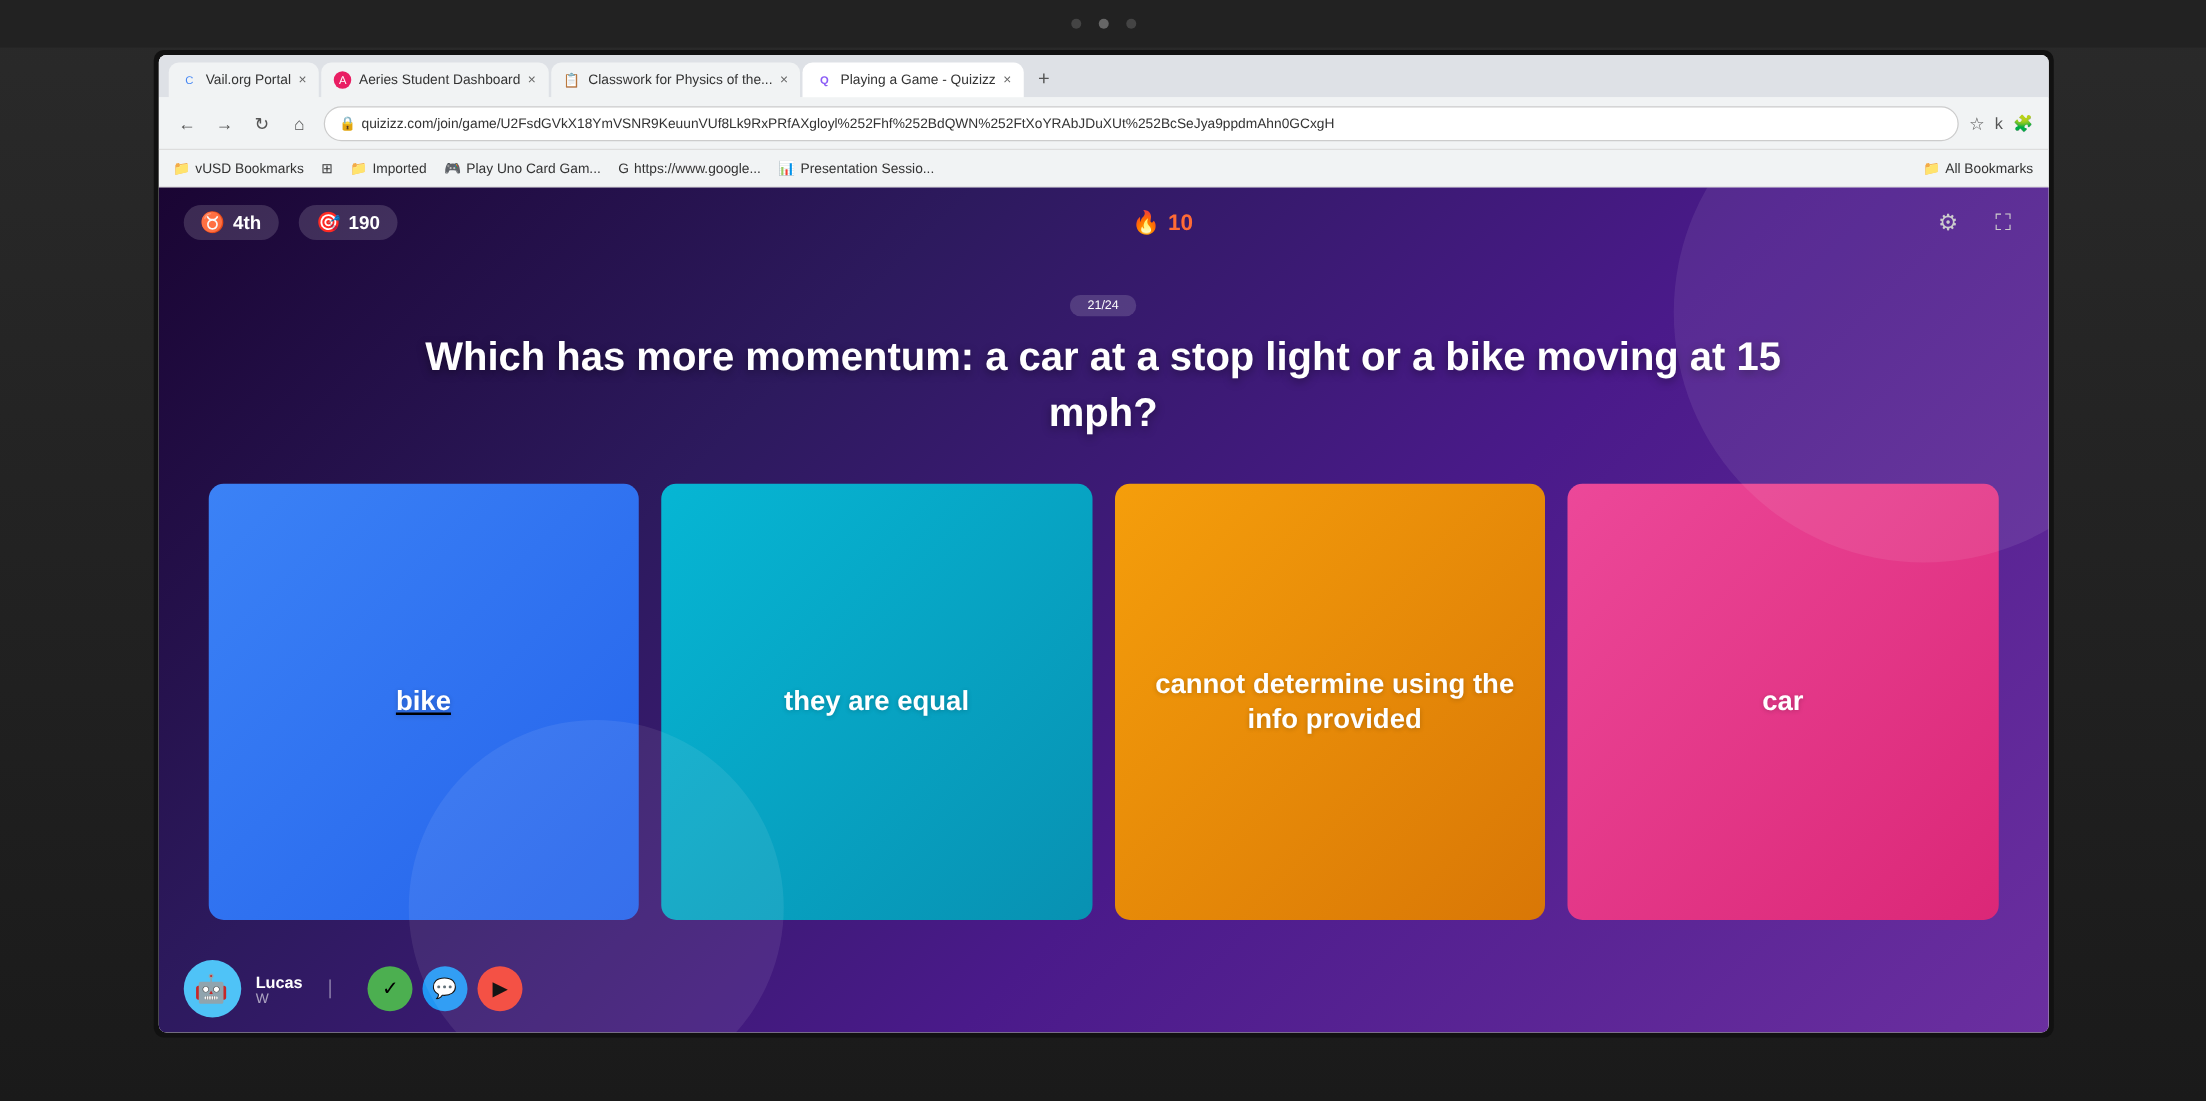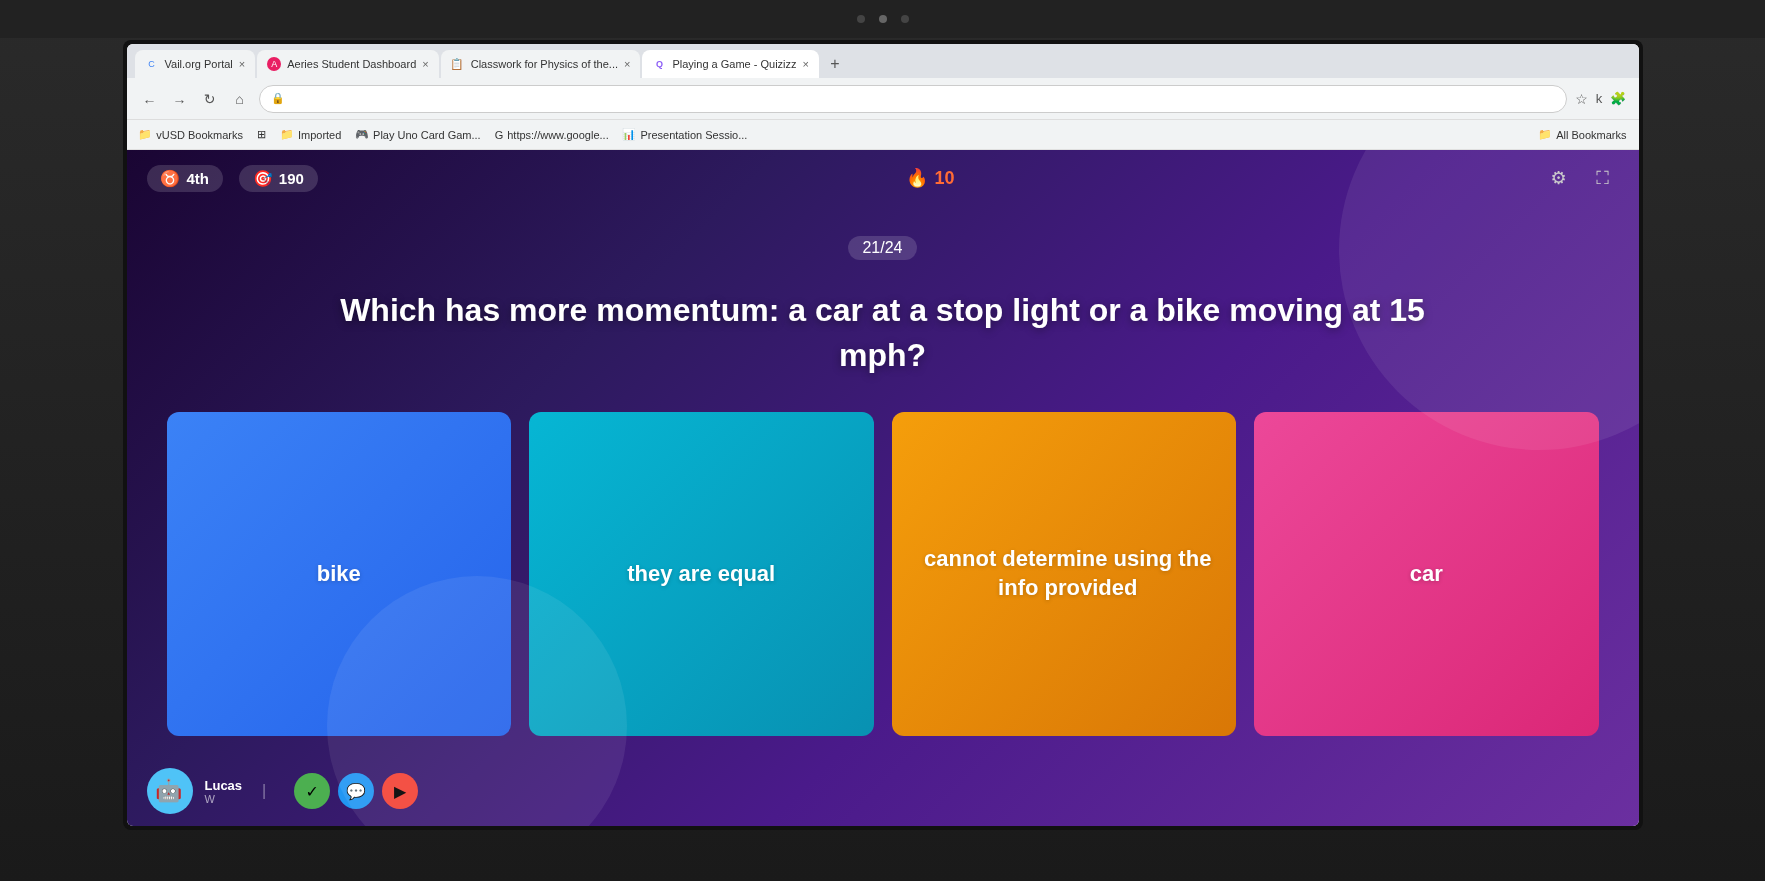--- a/index.html
+++ b/index.html
@@ -261,24 +261,24 @@
     .question-section {
       display: flex;
       flex-direction: column;
       align-items: center;
       padding: 0 60px;
       margin-top: 30px;
     }
     .question-counter-badge {
       background: rgba(255,255,255,0.15);
       color: #fff;
-      font-size: 16px;
+      font-size: 10px;
       padding: 3px 14px;
       border-radius: 12px;
-      margin-bottom: 28px;
+      margin-bottom: 10px;
     }
     .question-text {
       color: #fff;
       font-size: 32px;
       font-weight: 600;
       text-align: center;
       line-height: 1.4;
       text-shadow: 0 2px 8px rgba(0,0,0,0.4);
       max-width: 1100px;
     }
@@ -297,20 +297,21 @@
       display: flex;
       align-items: center;
       justify-content: center;
       padding: 20px;
       cursor: pointer;
       transition: transform 0.1s;
       min-height: 160px;
     }
     .answer-card.blue {
       background: linear-gradient(135deg, #3b82f6 0%, #2563eb 100%);
+      text-decoration: underline;
     }
     .answer-card.teal {
       background: linear-gradient(135deg, #06b6d4 0%, #0891b2 100%);
     }
     .answer-card.orange {
       background: linear-gradient(135deg, #f59e0b 0%, #d97706 100%);
       padding-left: 28px;
     }
     .answer-card.pink {
       background: linear-gradient(135deg, #ec4899 0%, #db2777 100%);
@@ -455,20 +456,21 @@
         <div class="tab-new">+</div>
       </div>
 
       <div class="address-bar">
         <div class="nav-btn">←</div>
         <div class="nav-btn">→</div>
         <div class="nav-btn">↻</div>
         <div class="nav-btn">⌂</div>
         <div class="url-bar">
           <span style="font-size:11px;margin-right:4px;">🔒</span>
+          <span class="url-text">quizizz.com/join/game/U2FsdGVkX18YmVSNR9KeuunVUf8Lk9RxPRfAXgloyl%252Fhf%252BdQWN%252FtXoYRAbJDuXUt%252BcSeJya9ppdmAhn0GCxgH</span>
         </div>
         <div class="address-icons">
           <span>☆</span>
           <span style="font-size:13px;">k</span>
           <span style="font-size:13px;">🧩</span>
         </div>
       </div>
 
       <div class="bookmarks-bar">
         <div class="bookmark-item">

